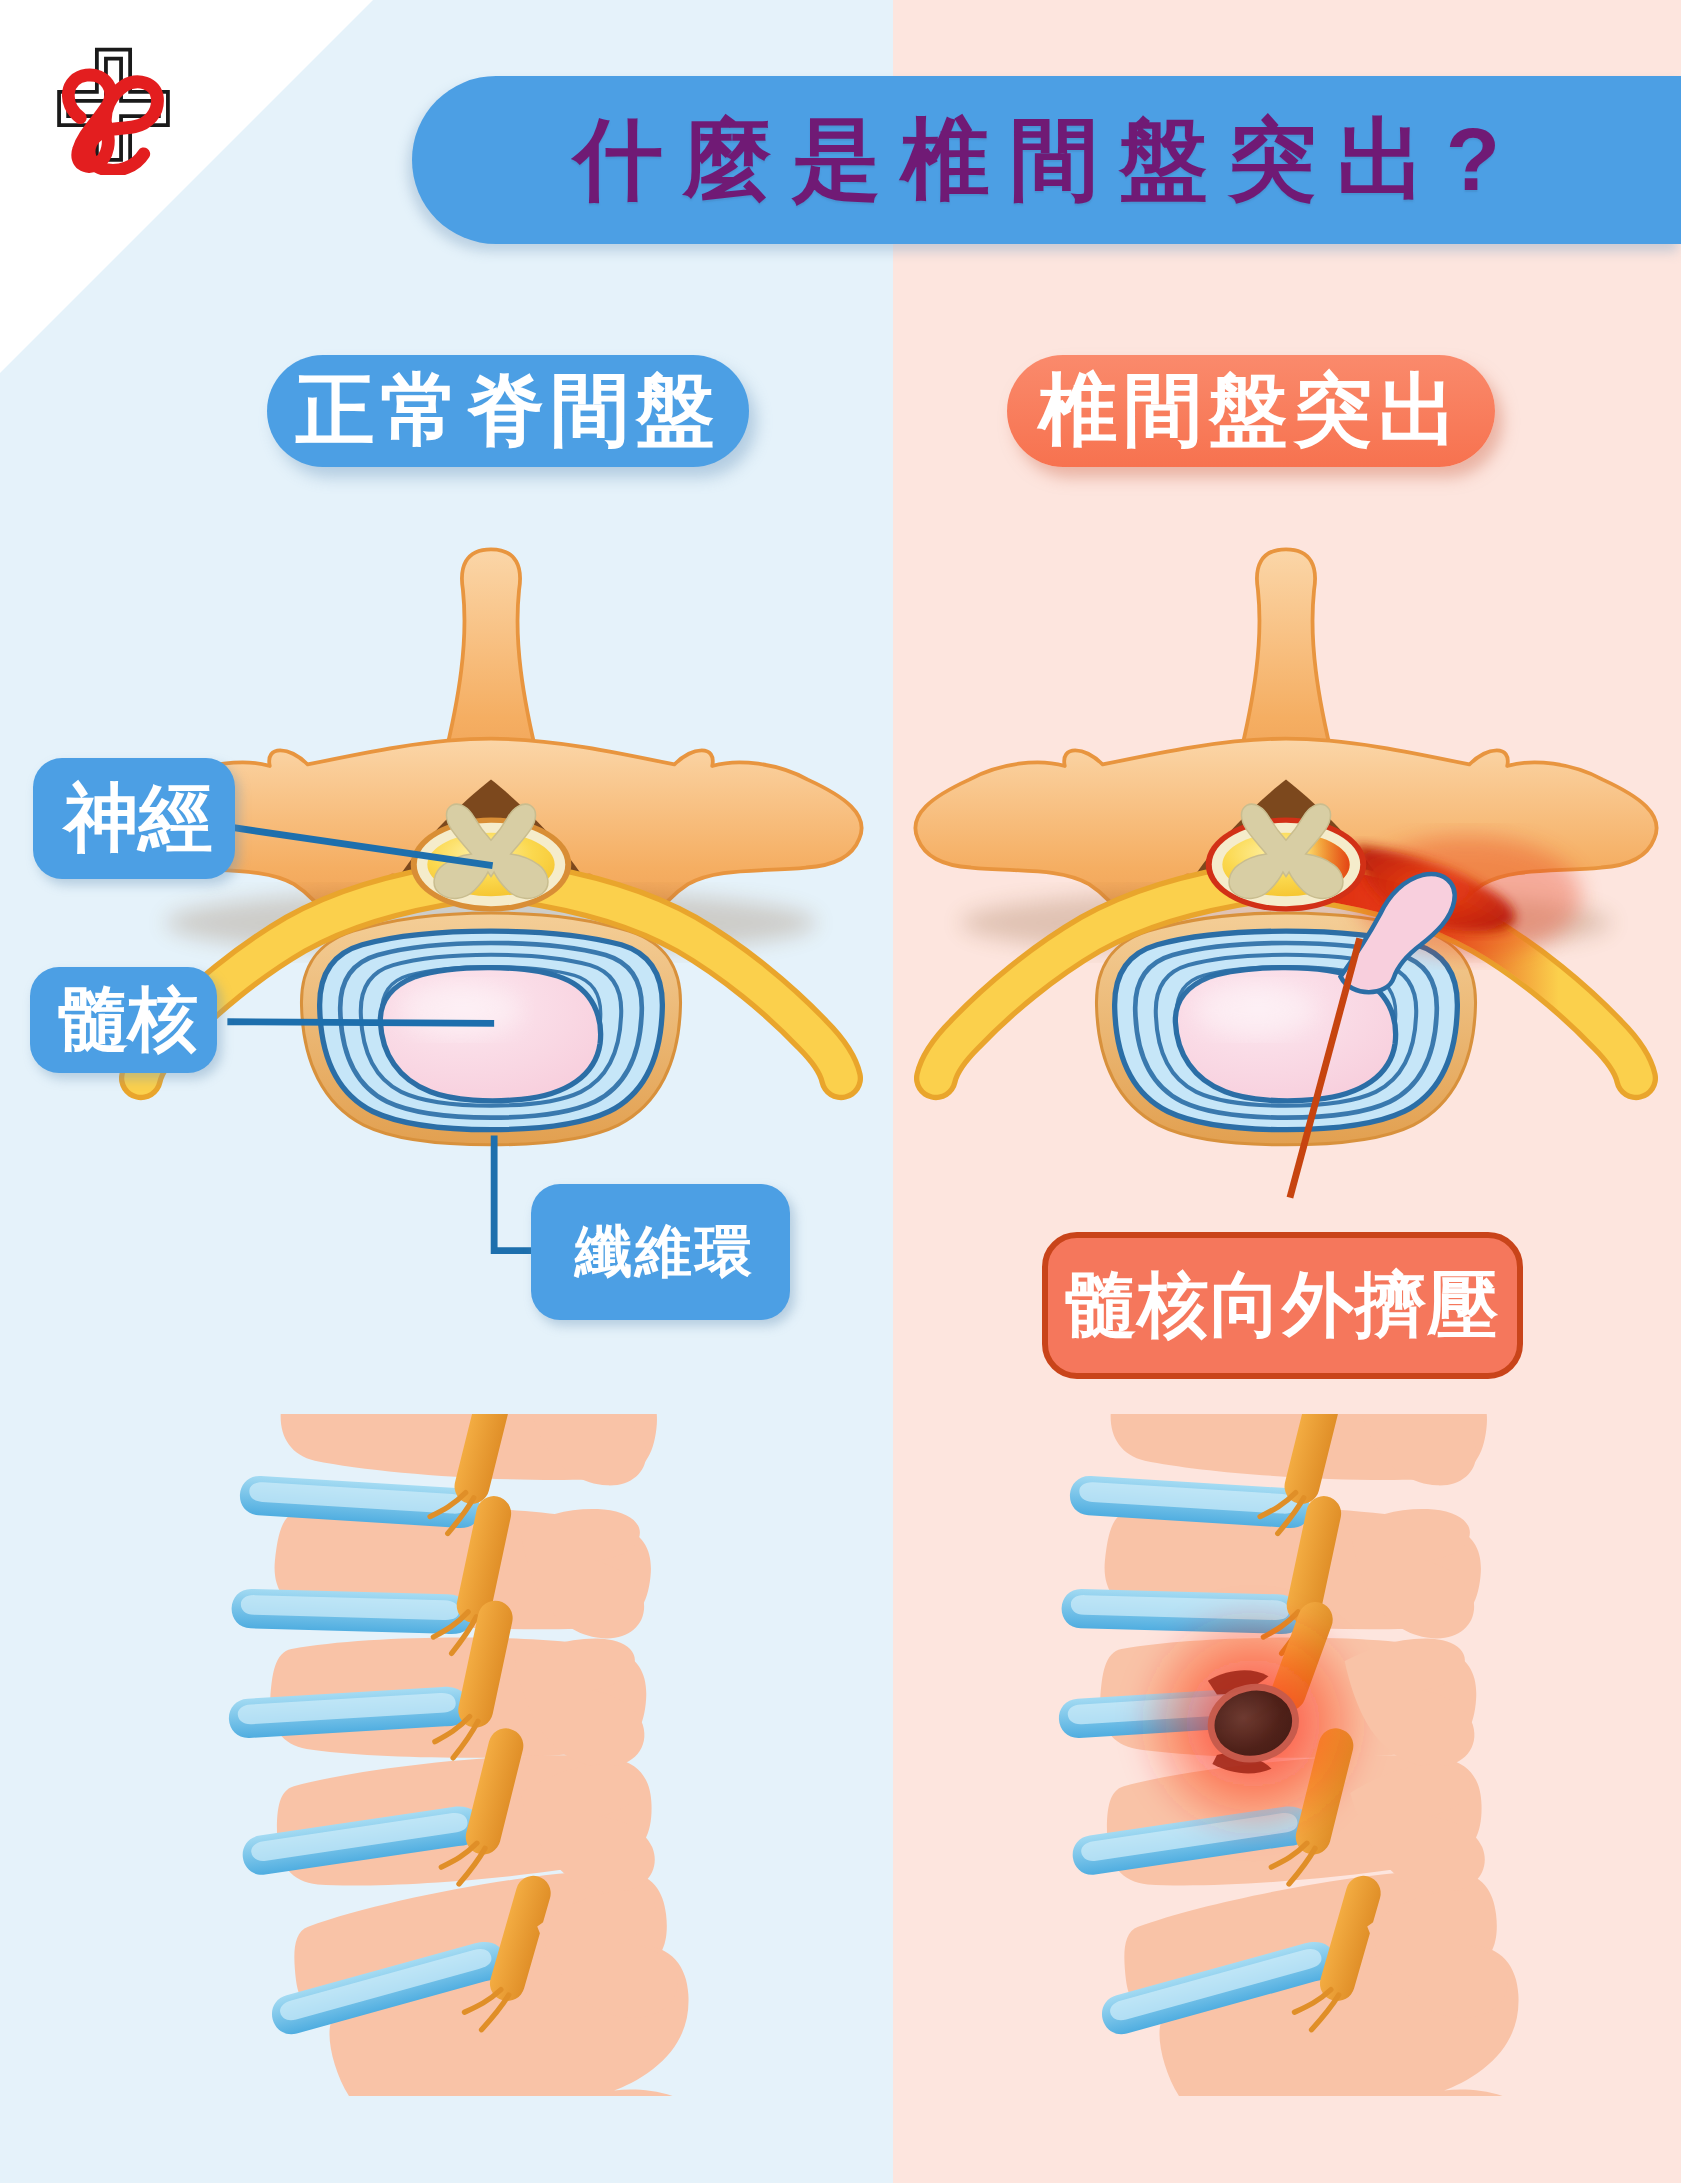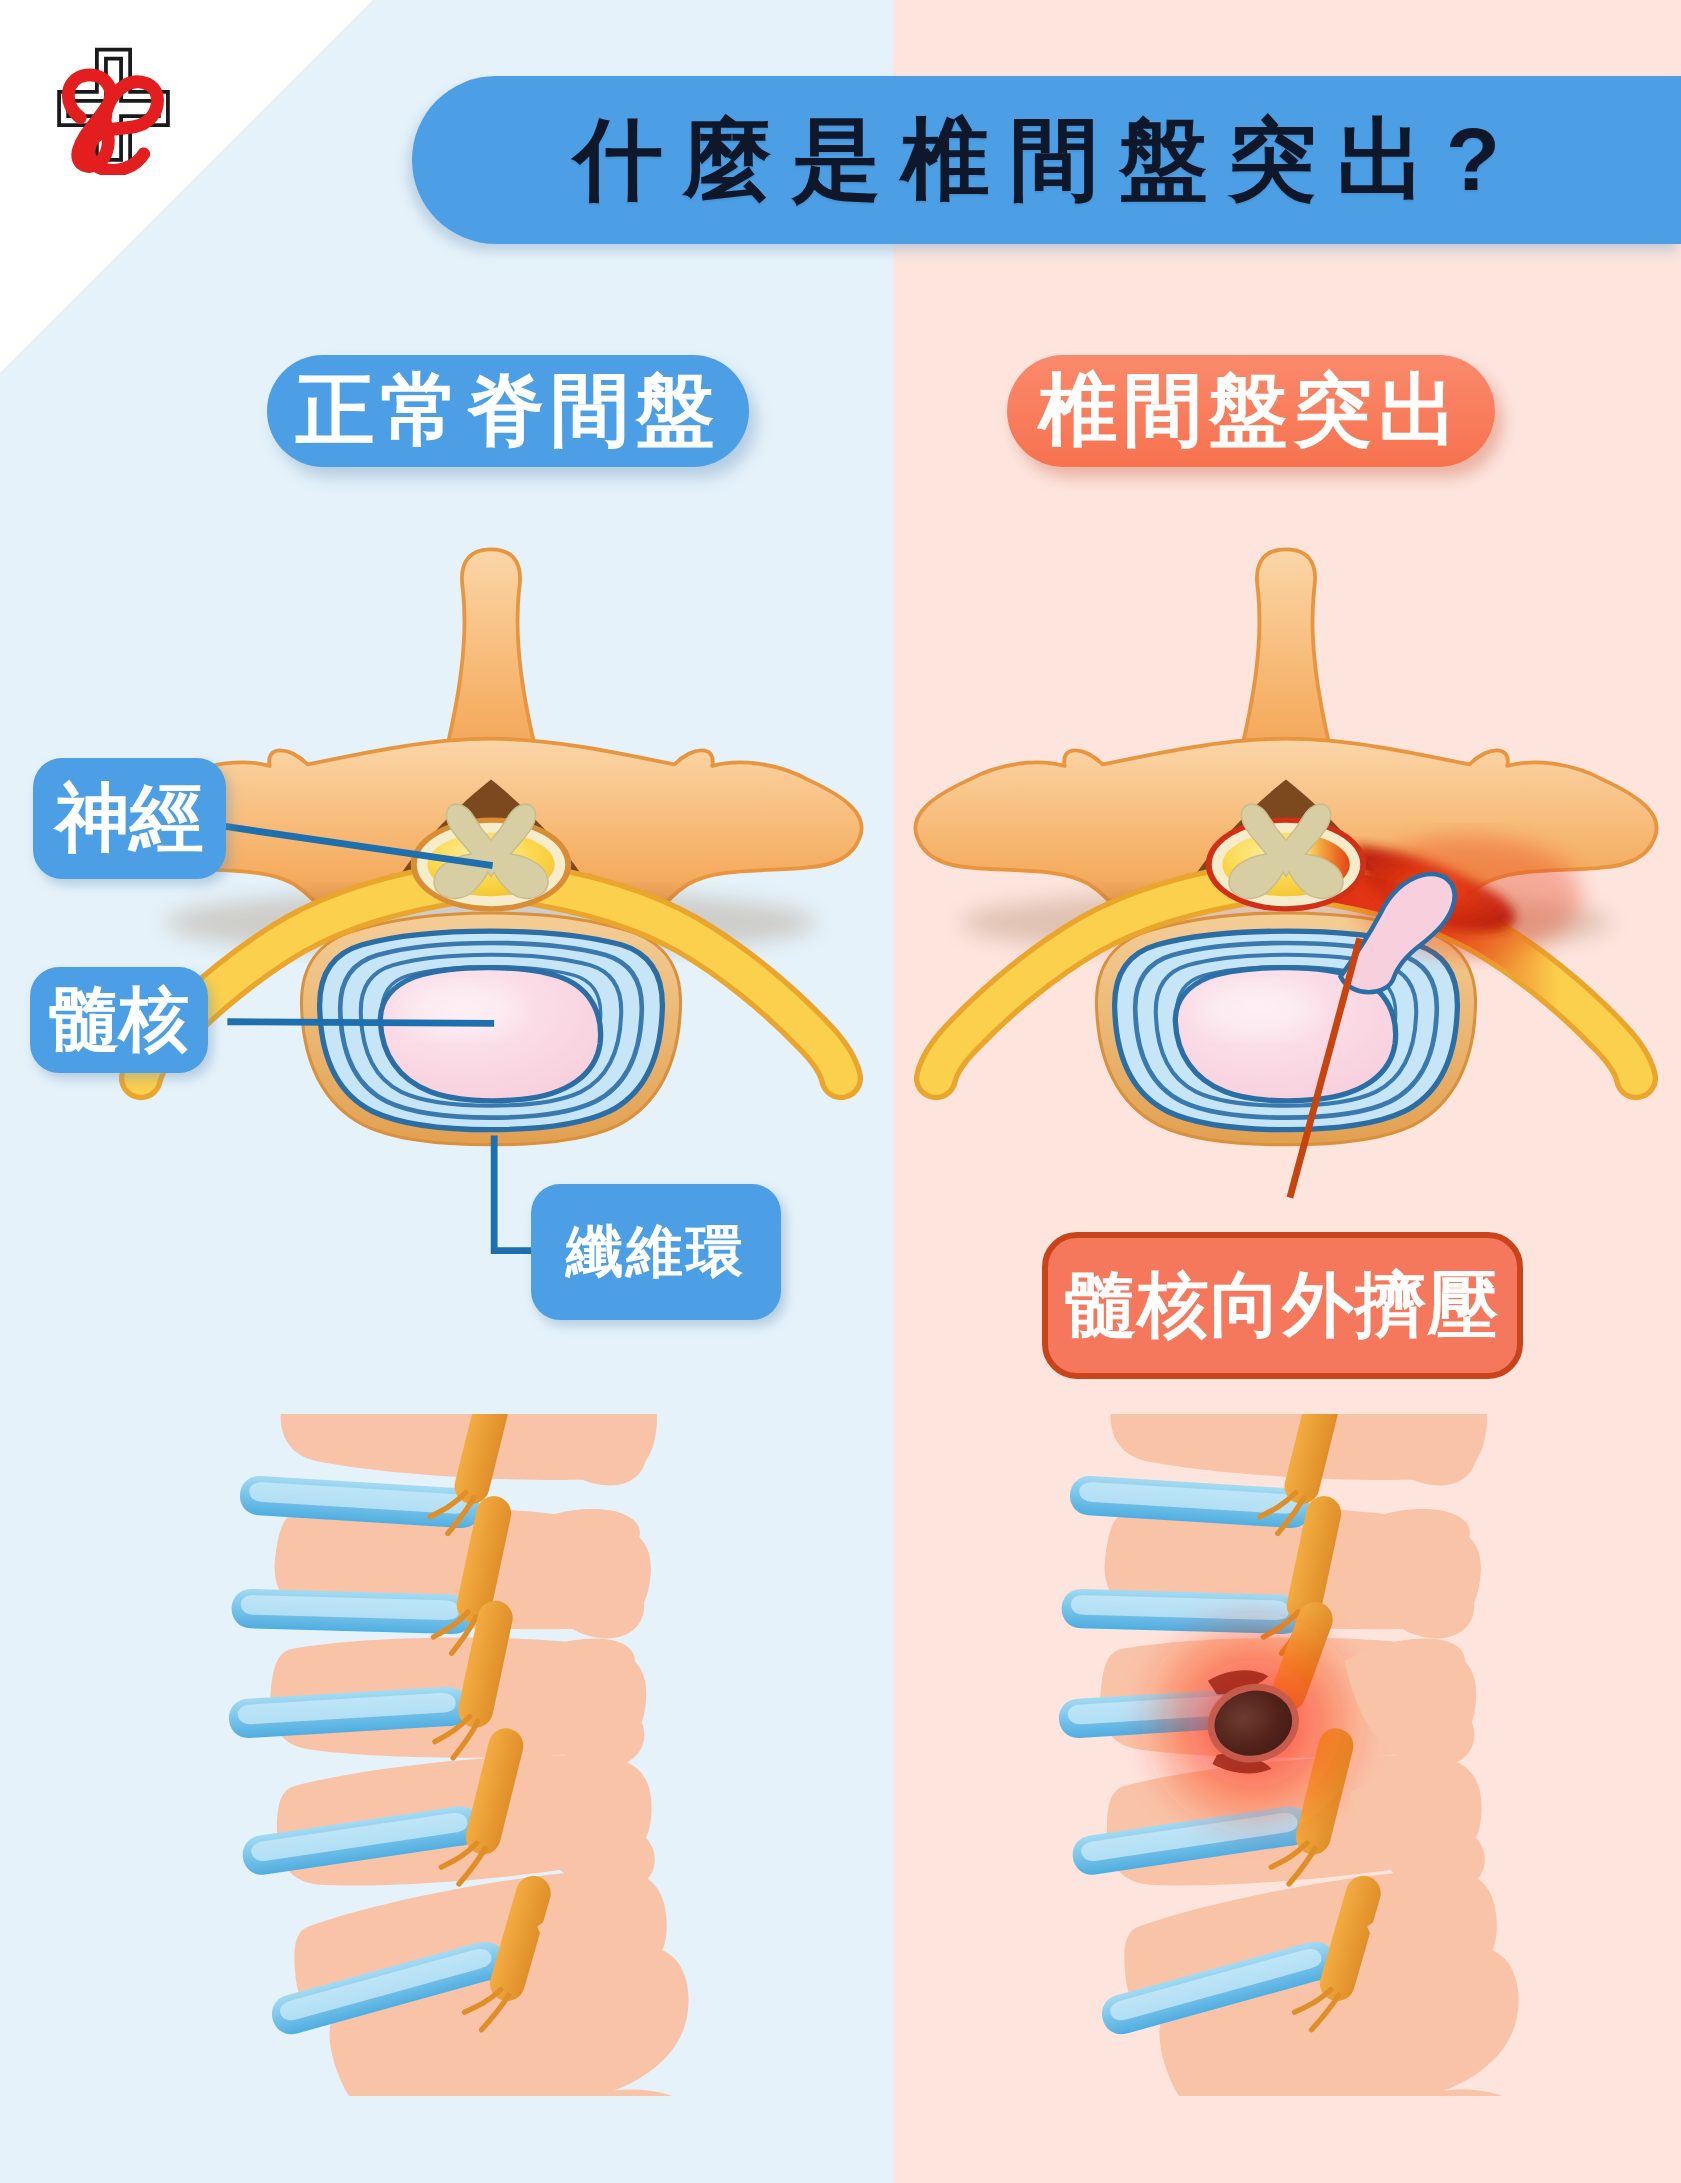--- a/index.html
+++ b/index.html
@@ -17,38 +17,39 @@
     clip-path:polygon(0 0,100% 0,0 100%);
   }
   
   #title-banner{
     left:412px;top:76px;width:1270px;height:168px;
     background:#4C9FE4;border-radius:85px 0 0 85px;
     display:flex;align-items:center;justify-content:center;
     box-shadow:-4.5px 7.6px 12px rgba(140,170,200,.45);
   }
   #title-banner .t{
-    color:#0f172a;font-size:89px;font-weight:800;letter-spacing:20px;
+    color:#701a75;font-size:89px;font-weight:800;letter-spacing:20px;
     white-space:nowrap;text-shadow:0 2.3px 1.5px rgba(60,110,160,.25);
   }
   
   .col-pill{
     height:112px;border-radius:68px;display:flex;align-items:center;justify-content:center;
     color:#fff;font-size:79px;font-weight:700;letter-spacing:6px;white-space:nowrap;
   }
   #pill-normal{left:267px;top:355px;width:482px;background:#4C9FE4;
     box-shadow:7.6px 10.6px 15px rgba(120,160,195,.45);}
   #pill-hernia{left:1007px;top:355px;width:488px;
     background:linear-gradient(180deg,#FA8A6C 0%,#F7724F 100%);
     box-shadow:7.6px 10.6px 15px rgba(215,130,105,.5);}
   
   .tag{
     background:#4C9FE4;border-radius:29px;color:#fff;font-weight:700;
     display:flex;align-items:center;justify-content:center;white-space:nowrap;
     box-shadow:4.5px 6px 10.6px rgba(110,150,185,.4);
+    padding-left:9px;
   }
   #tag-nerve{left:33px;top:758px;width:193px;height:121px;font-size:74px;}
   #tag-nucleus{left:30px;top:967px;width:178px;height:106px;font-size:70px;}
   #tag-annulus{left:531px;top:1184px;width:250px;height:136px;font-size:57px;letter-spacing:3px;}
   #tag-squeeze{
     left:1042px;top:1196px;width:481px;height:147px;
     background:#F5775C;border:6px solid #C9441A;border-radius:35px;box-sizing:border-box;
     color:#fff;font-weight:700;font-size:71px;letter-spacing:1.5px;
     display:flex;align-items:center;justify-content:center;white-space:nowrap;margin-top:36px;
   }

